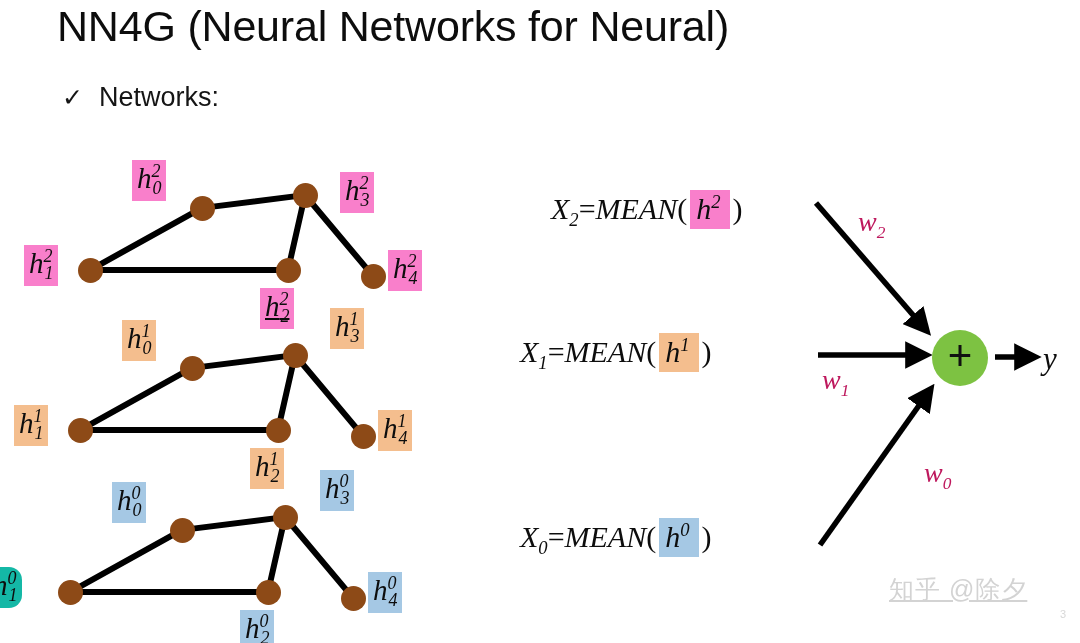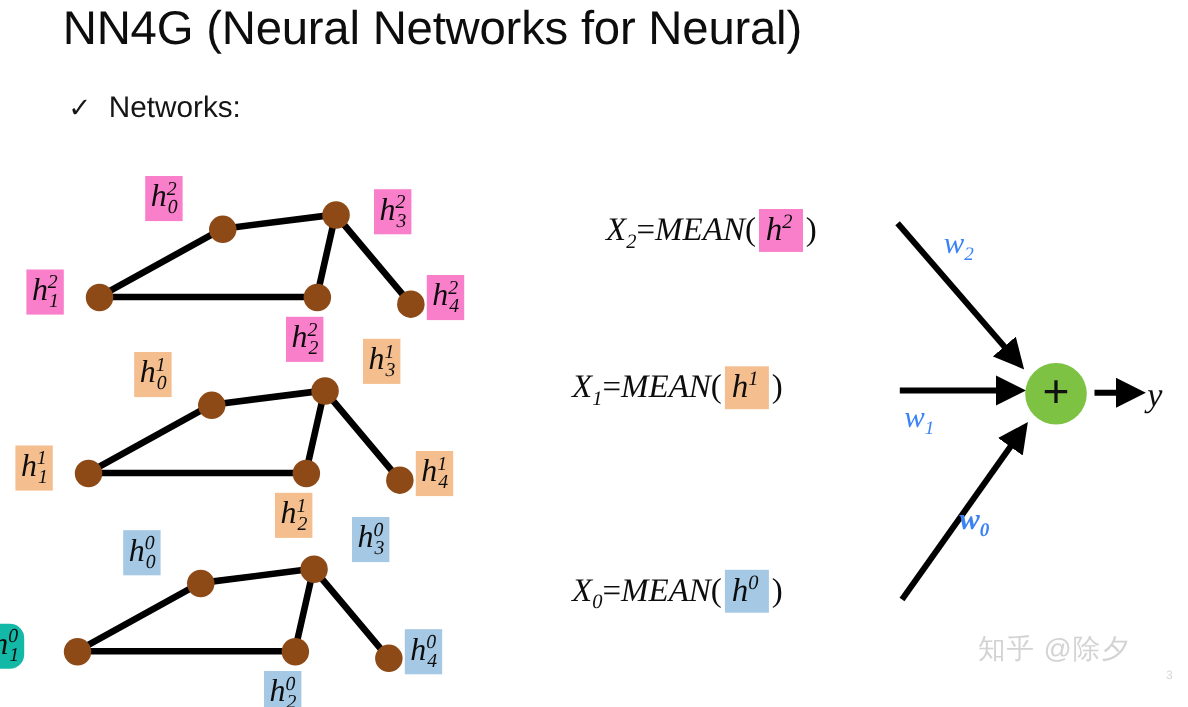--- a/index.html
+++ b/index.html
@@ -122,21 +122,21 @@
   .eq-paren {
     font-style: normal;
     font-family: "Liberation Serif", serif;
   }
 
   .wlabel {
     position: absolute;
     font-family: "Liberation Serif", serif;
     font-style: italic;
     font-size: 28px;
-    color: #3b82f6;
+    color: #be185d;
   }
   .wlabel sub {
     font-size: 0.62em;
     vertical-align: sub;
   }
 
   
   #sum-node {
     position: absolute;
     left: 932px;
@@ -178,20 +178,21 @@
   
   #watermark {
     position: absolute;
     left: 889px;
     top: 573px;
     font-family: "Liberation Sans", sans-serif;
     font-size: 25px;
     color: #d3d3d3;
     letter-spacing: 1px;
     white-space: nowrap;
+    text-decoration: underline;
   }
   #page-number {
     position: absolute;
     left: 1060px;
     top: 608px;
     font-family: "Liberation Sans", sans-serif;
     font-size: 11px;
     color: #d8d8d8;
   }
 </style>
@@ -209,21 +210,21 @@
 
   <div id="graph-stack">
       <div class="graph-layer" style="left: 0px; top: 140px;">
         <div class="edge" style="left: 90px; top: 127px; width: 128.016px; height: 6px; transform: rotate(-28.9677deg); background: rgb(0, 0, 0);"></div>
         <div class="edge" style="left: 202px; top: 65px; width: 103.817px; height: 6px; transform: rotate(-7.19347deg); background: rgb(0, 0, 0);"></div>
         <div class="edge" style="left: 90px; top: 127px; width: 198px; height: 6px; transform: rotate(0deg); background: rgb(0, 0, 0);"></div>
         <div class="edge" style="left: 288px; top: 127px; width: 76.9025px; height: 6px; transform: rotate(-77.2288deg); background: rgb(0, 0, 0);"></div>
         <div class="edge" style="left: 305px; top: 52px; width: 105.759px; height: 6px; transform: rotate(49.9863deg); background: rgb(0, 0, 0);"></div>
         <div class="hlabel" style="left: 132px; top: 20px; background: rgb(249, 127, 203);"><span>h</span><sup>2</sup><sub>0</sub></div>
         <div class="hlabel" style="left: 24px; top: 105px; background: rgb(249, 127, 203);"><span>h</span><sup>2</sup><sub>1</sub></div>
-        <div class="hlabel" style="left: 260px; top: 148px; background: rgb(249, 127, 203);"><span>h</span><sup>2</sup><sub>2</sub></div>
+        <div class="hlabel" style="left: 260px; top: 148px; background: rgb(249, 127, 203); text-decoration: underline;"><span>h</span><sup>2</sup><sub>2</sub></div>
         <div class="hlabel" style="left: 340px; top: 8px; background: rgb(249, 127, 203); margin-top: 24px;"><span>h</span><sup>2</sup><sub>3</sub></div>
         <div class="hlabel" style="left: 388px; top: 110px; background: rgb(249, 127, 203);"><span>h</span><sup>2</sup><sub>4</sub></div>
         <div class="node" style="left: 90px; top: 130px; background: rgb(141, 74, 23);"></div>
         <div class="node" style="left: 202px; top: 68px; background: rgb(141, 74, 23);"></div>
         <div class="node" style="left: 305px; top: 55px; background: rgb(141, 74, 23);"></div>
         <div class="node" style="left: 288px; top: 130px; background: rgb(141, 74, 23);"></div>
         <div class="node" style="left: 373px; top: 136px; background: rgb(141, 74, 23);"></div>
       </div>
       <div class="graph-layer" style="left: -10px; top: 300px;">
         <div class="edge" style="left: 90px; top: 127px; width: 128.016px; height: 6px; transform: rotate(-28.9677deg); background: rgb(0, 0, 0);"></div>
@@ -303,21 +304,21 @@
 
     <line x1="995" y1="357" x2="1034" y2="357" stroke="#000000" stroke-width="5.5" marker-end="url(#ah)"></line>
   </svg>
 
   <div class="wlabel" style="left:858px; top:206px;">
     <span>w</span><sub>2</sub>
   </div>
   <div class="wlabel" style="left:822px; top:364px;">
     <span>w</span><sub>1</sub>
   </div>
-  <div class="wlabel" style="left:872px; top:457px;font-weight:bold;">
+  <div class="wlabel" style="left:924px; top:457px;">
     <span>w</span><sub>0</sub>
   </div>
 
   <div id="sum-node">
     <span id="sum-symbol">+</span>
   </div>
   <div id="output-label">y</div>
 
   <div id="watermark">知乎 @除夕</div>
   <div id="page-number">3</div>

